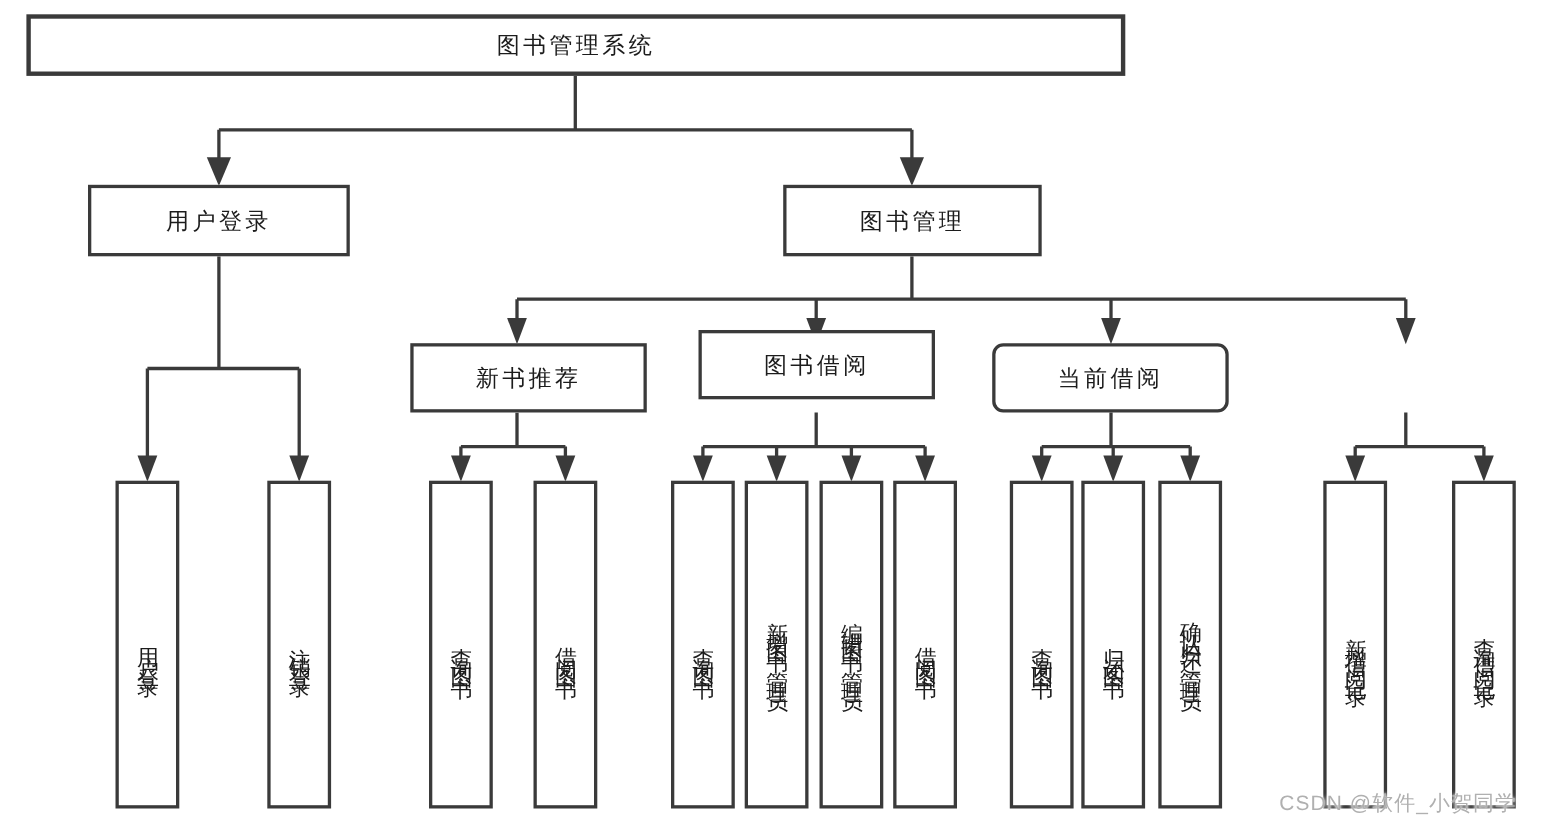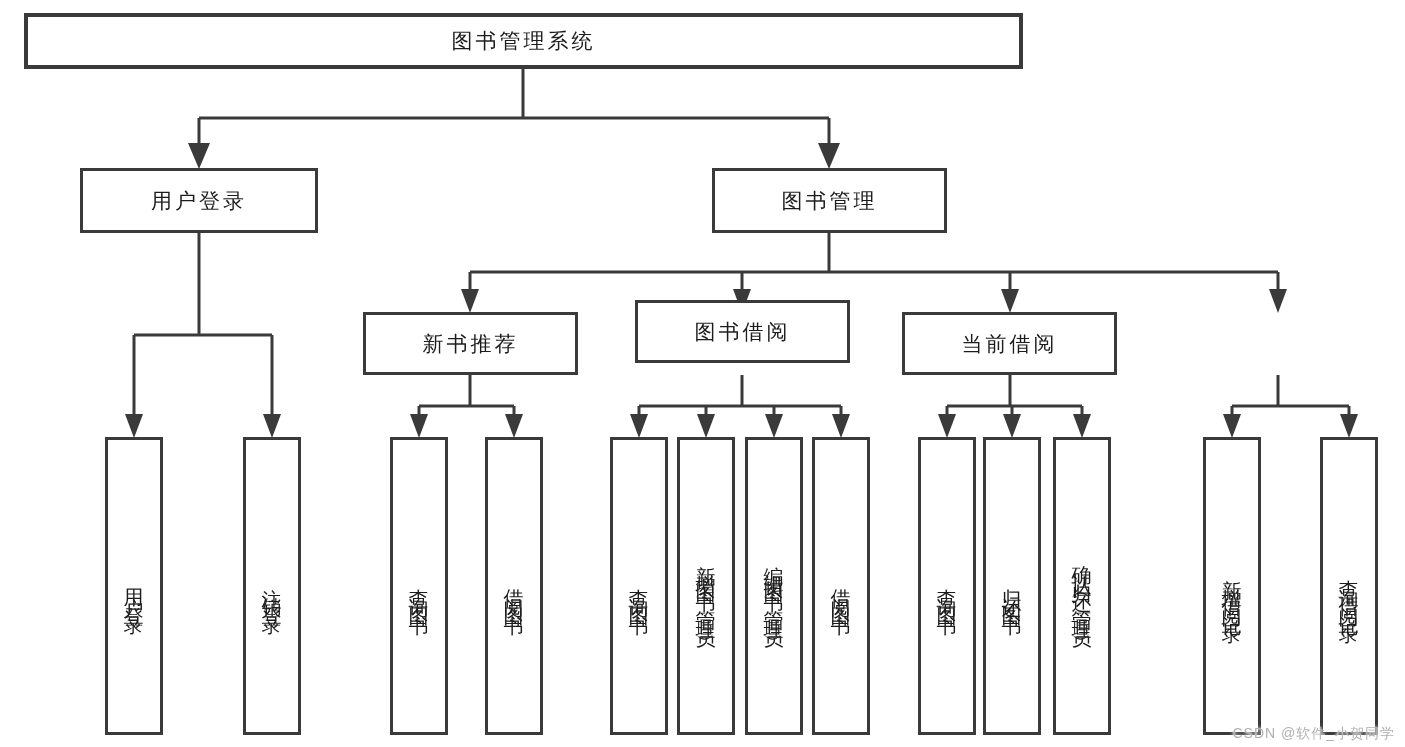--- a/index.html
+++ b/index.html
@@ -25,22 +25,22 @@
   .vleaf{
     position:absolute;box-sizing:border-box;border:3px solid var(--line);background:#fff;
     display:flex;align-items:center;justify-content:center;
   }
   .vleaf .vtext{
     writing-mode:vertical-rl;text-orientation:mixed;
     font-size:20px;letter-spacing:9px;margin-bottom:-9px;
     color:var(--text);line-height:1;
   }
   .watermark{
-    position:absolute;right:10px;bottom:4px;
-    font-size:14px;color:var(--watermark);letter-spacing:1px;white-space:nowrap;
+    position:absolute;right:26px;bottom:4px;
+    font-size:19px;color:var(--watermark);letter-spacing:1px;white-space:nowrap;
     text-shadow:0 0 2px #fff,0 0 4px #fff;
     text-align:center;
   }
 </style>
 </head>
 <body>
 
 <div id="stage">
 
   <svg id="connectors" width="1405" height="747" viewBox="0 0 1405 747">
@@ -77,23 +77,23 @@
     <path class="c-line" d="M1278,375 V406 M1232,406 H1349 M1232,406 V418 M1349,406 V418"></path>
     <polygon class="c-arrow" points="1223,414 1241,414 1232,438"></polygon>
     <polygon class="c-arrow" points="1340,414 1358,414 1349,438"></polygon>
   </svg>
 
   <div class="box root" style="left:24px;top:13px;width:999px;height:56px;">图书管理系统</div>
 
   <div class="box" style="left:80px;top:168px;width:238px;height:65px;">用户登录</div>
   <div class="box" style="left:712px;top:168px;width:235px;height:65px;font-family:Liberation Mono, monospace;">图书管理</div>
 
-  <div class="box" style="left:363px;top:312px;width:215px;height:63px;">新书推荐</div>
+  <div class="box" style="left:373px;top:312px;width:215px;height:63px;">新书推荐</div>
   <div class="box" style="left:635px;top:300px;width:215px;height:63px;">图书借阅</div>
-  <div class="box" style="left:902px;top:312px;width:215px;height:63px;">当前借阅</div>
+  <div class="box" style="left:902px;top:312px;width:215px;height:63px;border-radius:10px;">当前借阅</div>
 
   <div class="vleaf" style="left:105px;top:437px;width:58px;height:298px;">
     <span class="vtext">用户登录</span>
   </div>
   <div class="vleaf" style="left:243px;top:437px;width:58px;height:298px;">
     <span class="vtext">注销登录</span>
   </div>
 
   <div class="vleaf" style="left:390px;top:437px;width:58px;height:298px;">
     <span class="vtext">查询图书</span>

